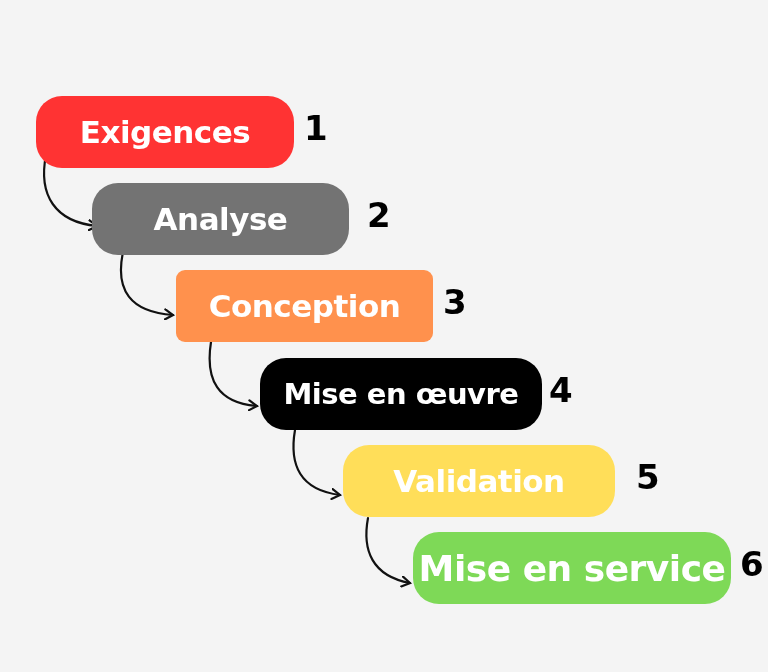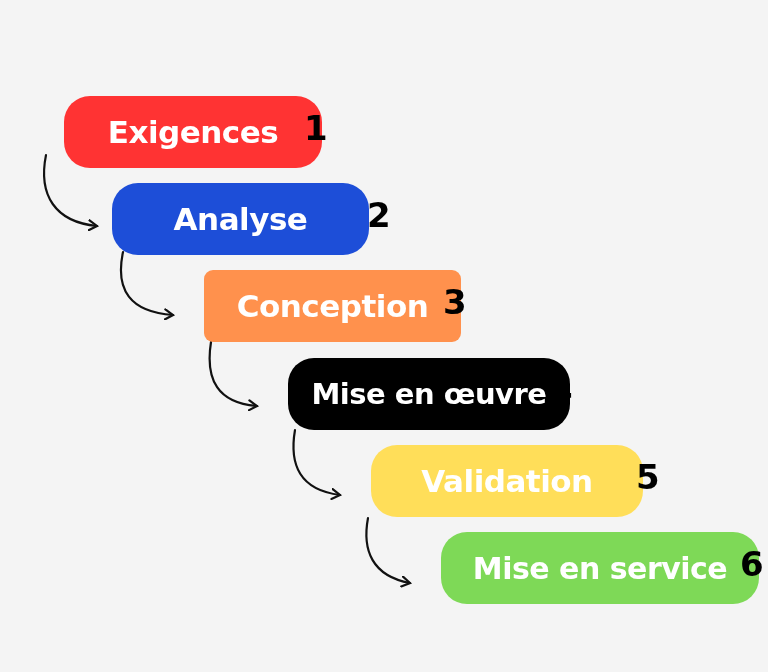--- a/index.html
+++ b/index.html
@@ -1,17 +1,17 @@
 <!DOCTYPE html>
 <html><head>
 <meta charset="utf-8">
 <style>
   html, body { margin:0; padding:0; }
   body { width:768px; height:672px; background:#f4f4f4; position:relative; overflow:hidden; font-family:"DejaVu Sans", sans-serif; }
-  .step { position:absolute; height:72px; border-radius:26px; display:flex; align-items:center; justify-content:center; color:#fff; font-weight:bold; font-size:31px; letter-spacing:-0.5px; white-space:nowrap;margin-left:28px; }
+  .step { position:absolute; height:72px; border-radius:26px; display:flex; align-items:center; justify-content:center; color:#fff; font-weight:bold; font-size:31px; letter-spacing:-0.5px; white-space:nowrap; }
   .num { position:absolute; font-weight:bold; font-size:34px; color:#000; font-family:"DejaVu Sans", sans-serif; }
   svg.arrows { position:absolute; left:0; top:0; }
 </style>
 </head>
 <body>
 
 <svg class="arrows" width="768" height="672">
   <defs>
     <marker id="ah" markerWidth="12" markerHeight="12" refX="9" refY="6" orient="auto" markerUnits="userSpaceOnUse">
       <path d="M1,1 L9,6 L1,11" fill="none" stroke="#111" stroke-width="2.2" stroke-linecap="round"></path>
@@ -24,36 +24,36 @@
     <path d="M295,430 C289,465 300,490 340,495" marker-end="url(#ah)"></path>
     <path d="M368,518 C362,550 372,576 410,583" marker-end="url(#ah)"></path>
   </g>
 </svg>
 
 <div class="step" style="left:36px;top:96px;width:258px;background:#ff3333;">
   <span>Exigences</span>
 </div>
 <div class="num" style="left:304px;top:108px;">1</div>
 
-<div class="step" style="left:84px;top:183px;width:257px;background:#1d4ed8;">
+<div class="step" style="left:92px;top:183px;width:257px;background:#737373;">
   <span>Analyse</span>
 </div>
 <div class="num" style="left:367px;top:195px;">2</div>
 
 <div class="step" style="left:176px;top:270px;width:257px;background:#ff914d;border-radius:9px;">
   <span>Conception</span>
 </div>
 <div class="num" style="left:443px;top:282px;">3</div>
 
 <div class="step" style="left:260px;top:358px;width:282px;background:#000000;font-size:29px;">
   <span>Mise en œuvre</span>
 </div>
 <div class="num" style="left:549px;top:370px;">4</div>
 
 <div class="step" style="left:343px;top:445px;width:272px;background:#ffde59;">
   <span>Validation</span>
 </div>
 <div class="num" style="left:636px;top:457px;">5</div>
 
-<div class="step" style="left:413px;top:532px;width:318px;background:#7ed957;font-size:30px;">
+<div class="step" style="left:413px;top:532px;width:318px;background:#7ed957;font-size:36px;">
   <span>Mise en service</span>
 </div>
 <div class="num" style="left:740px;top:544px;">6</div>
 
 </body></html>

